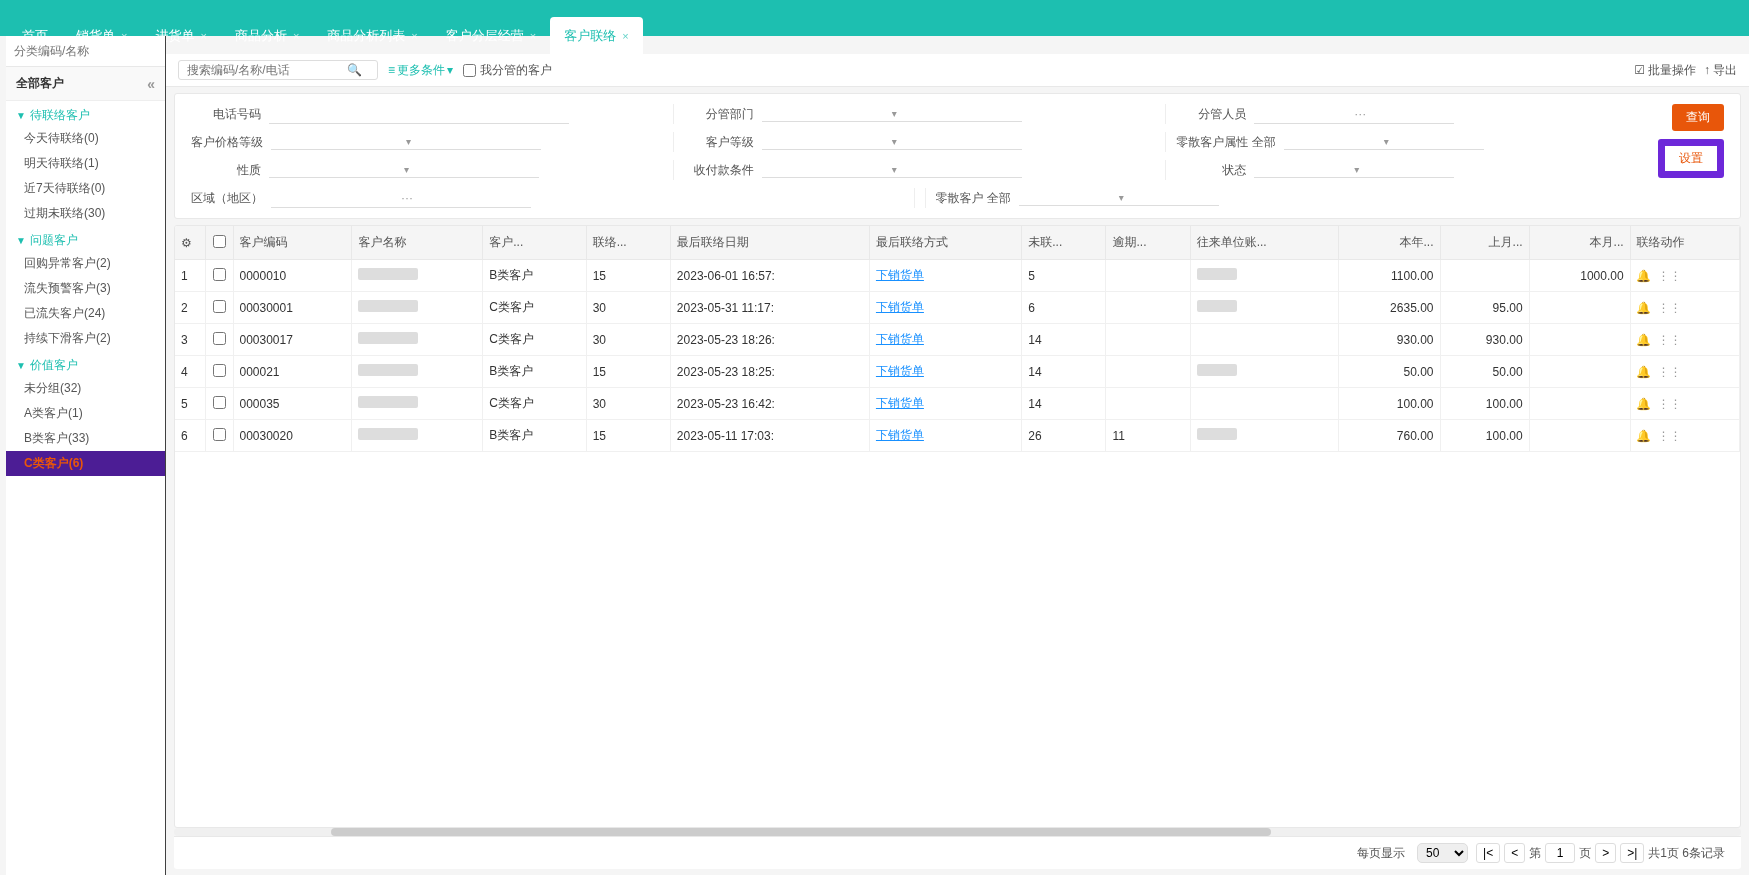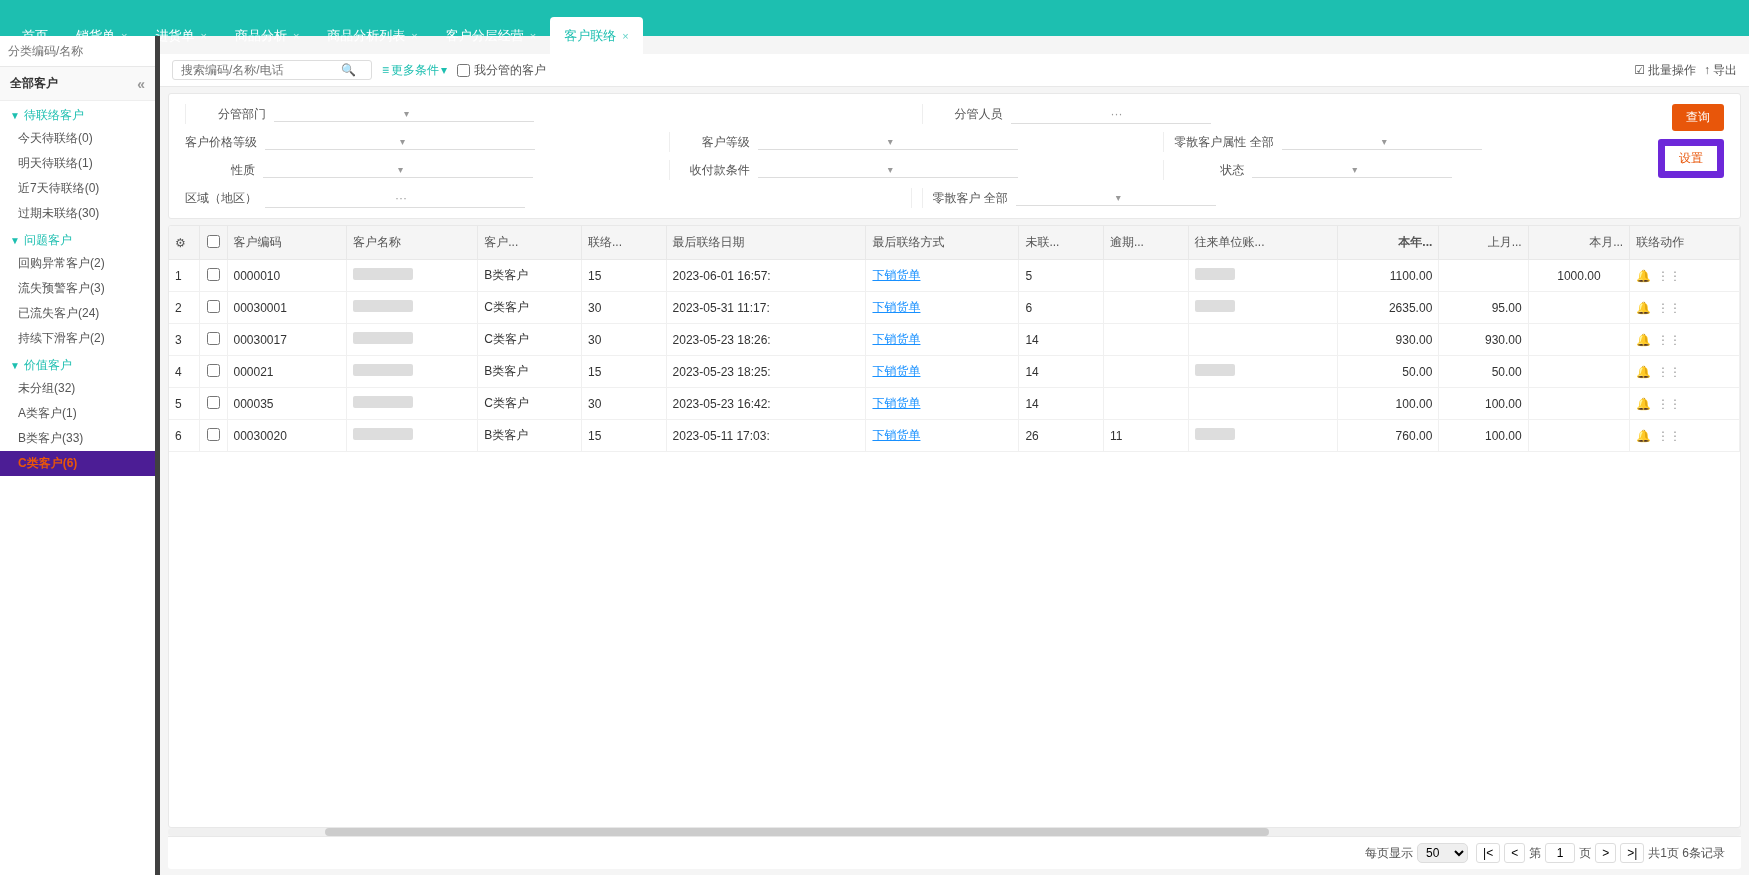--- a/index.html
+++ b/index.html
@@ -39,24 +39,25 @@
     
     .main-layout {
       display: flex;
       height: calc(875px - 36px);
     }
 
     
     .sidebar {
       width: 160px;
       background: #fff;
-      border-right: 5px solid #404040;
+      border-right: 1px solid #404040;
       display: flex;
       flex-direction: column;
       overflow-y: auto;
+      margin-left: 6px;
     }
     .sidebar-search {
       display: flex;
       align-items: center;
       padding: 8px;
       border-bottom: 1px solid #e8e8e8;
       gap: 4px;
     }
     .sidebar-search input {
       border: none;
@@ -279,21 +280,21 @@
       display: flex;
       align-items: center;
       justify-content: flex-end;
       gap: 8px;
       margin: 0 8px 6px 8px;
       border-radius: 0 0 3px 3px;
     }
     .page-size-select {
       display: flex;
       align-items: center;
-      gap: 4px;
+      gap: 12px;
       color: #555;
     }
     .page-size-select select {
       border: 1px solid #ddd;
       border-radius: 5px;
       padding: 1px 4px;
       font-size: 12px;
     }
     .pagination {
       display: flex;
@@ -414,20 +415,24 @@
           <span>导出</span>
         </span>
       </div>
     </div>
 
     <div class="filter-panel">
       <div style="display:flex; gap:10px; align-items:flex-start;">
         <div style="flex:1;">
 
           <div class="filter-row">
+            <div class="filter-field">
+              <span class="filter-label">电话号码</span>
+              <input class="filter-input" type="text" style="max-width: 300px;">
+            </div>
             <div class="filter-divider"></div>
             <div class="filter-field">
               <span class="filter-label">分管部门</span>
               <div class="filter-select" style="max-width:260px;">
                 <span></span>
                 <span class="arrow">▾</span>
               </div>
             </div>
             <div class="filter-divider"></div>
             <div class="filter-field">
@@ -525,42 +530,42 @@
             <th class="checkbox-col"><input type="checkbox" style=""></th>
             <th>客户编码</th>
             <th>客户名称</th>
             <th>客户...</th>
             <th>联络...</th>
             <th>最后联络日期</th>
             <th>最后联络方式</th>
             <th>未联...</th>
             <th>逾期...</th>
             <th>往来单位账...</th>
-            <th style="text-align:right;font-weight:bold;">本年...</th>
+            <th style="text-align:right;">本年...</th>
             <th style="text-align:right;">上月...</th>
             <th style="text-align:right;">本月...</th>
             <th>联络动作</th>
           </tr>
         </thead>
         <tbody id="table-body">
             <tr>
       <td>1</td>
       <td class="checkbox-col"><input type="checkbox" style=""></td>
       <td>0000010</td>
       <td><span style="display:inline-block;width:60px;height:12px;background:#ddd;border-radius:2px;"></span></td>
       <td>B类客户</td>
       <td>15</td>
       <td>2023-06-01 16:57:</td>
       <td><span class="link-text">下销货单</span></td>
       <td>5</td>
       <td></td>
       <td><span style="display:inline-block;width:40px;height:12px;background:#ddd;border-radius:2px;"></span></td>
       <td style="text-align:right;">1100.00</td>
       <td style="text-align:right;"></td>
-      <td style="text-align:center;">1000.00</td>
+      <td style="text-align:right;">1000.00</td>
       <td>
                 <div class="action-icons">
                   <span>🔔</span>
                   <span>⋮⋮</span>
                 </div>
               </td>
     </tr>
             <tr>
       <td>2</td>
       <td class="checkbox-col"><input type="checkbox" style=""></td>

